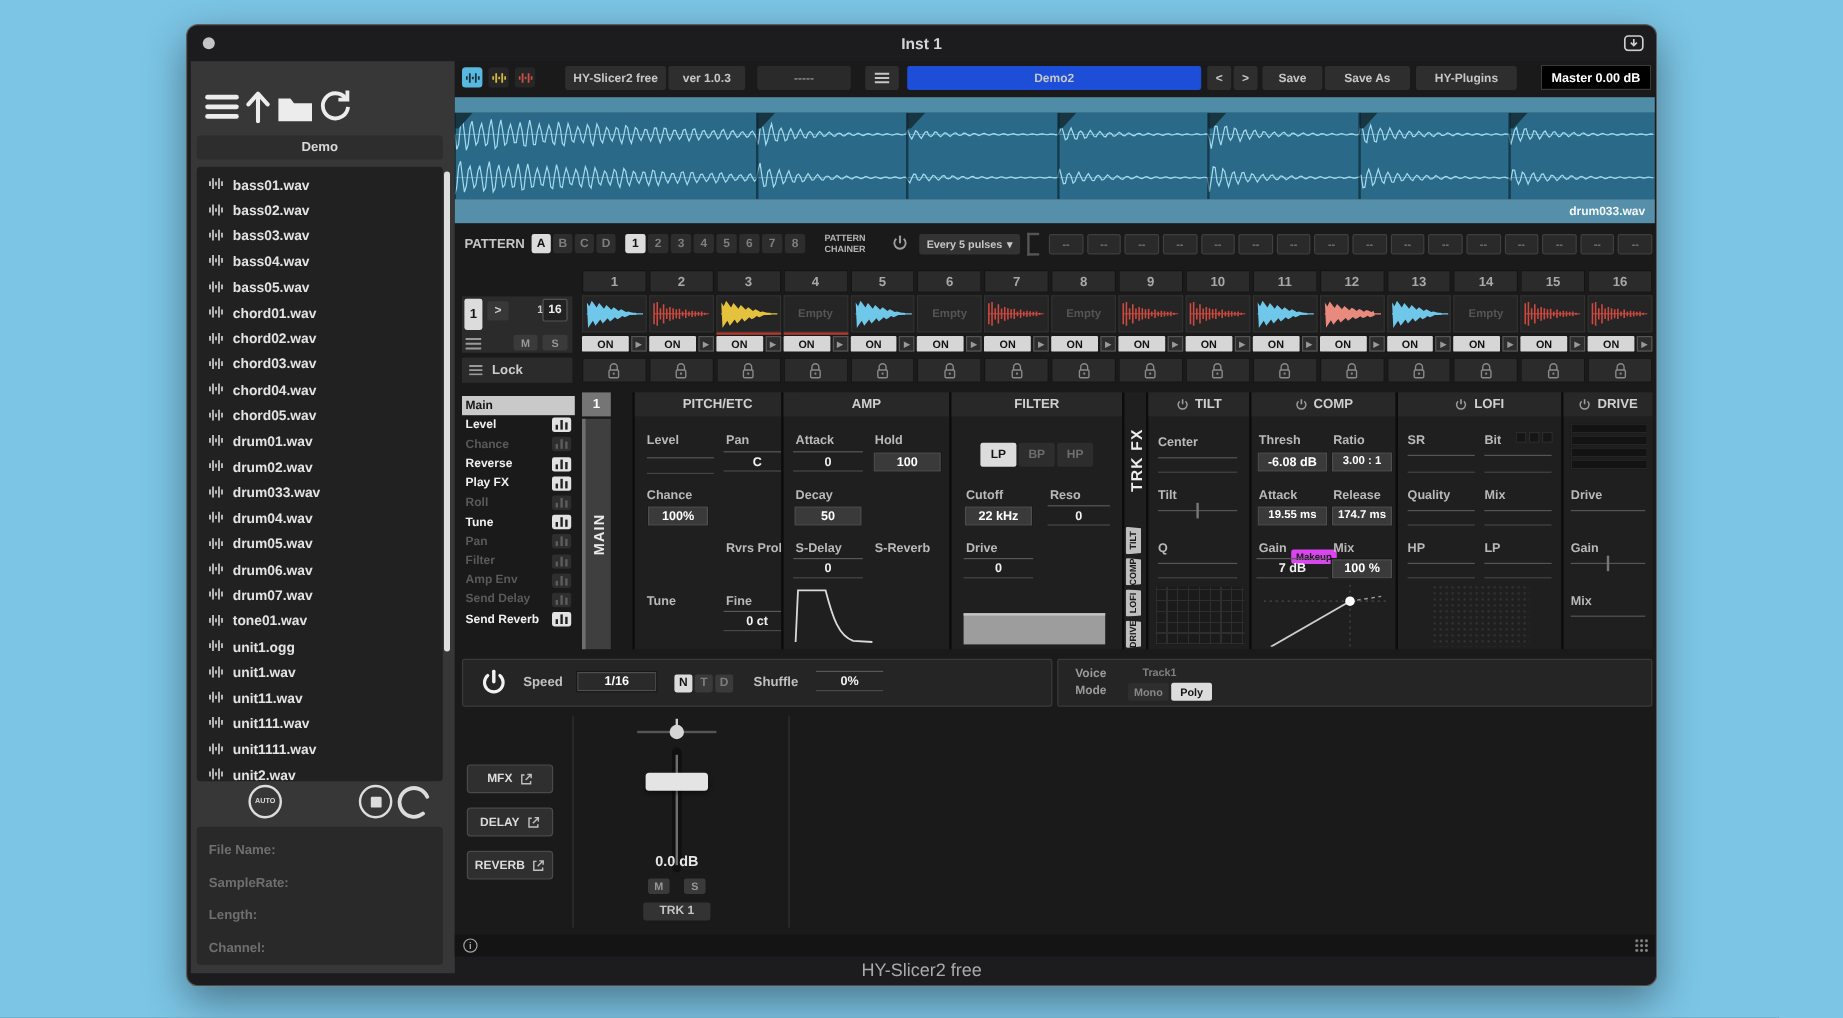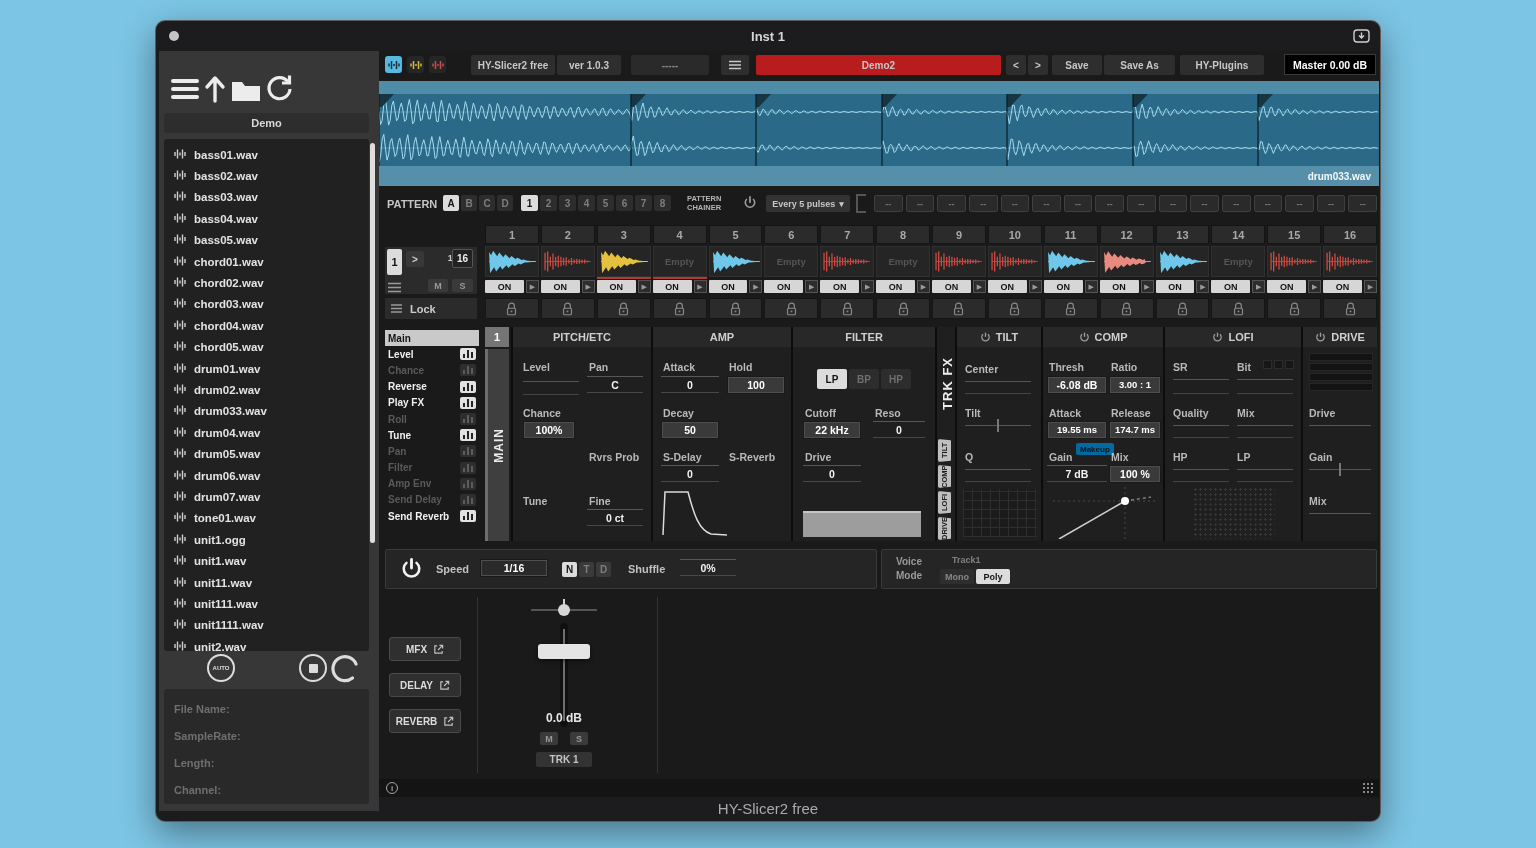--- a/index.html
+++ b/index.html
@@ -481,21 +481,21 @@
       <div class="tbtn" style="left:92px;width:84px;">HY-Slicer2 free</div>
       <div class="tbtn" style="left:178px;width:64px;">ver 1.0.3</div>
       <div class="tbtn" style="left:252px;width:78px;background:#2a2a2a;color:#8a8a8a;">-----</div>
       <div class="tbtn" style="left:342px;width:28px;">
         <svg width="14" height="10" viewBox="0 0 14 10">
             <g stroke="#c7c7c7" stroke-width="1.6">
               <path d="M1 1.5h12M1 5h12M1 8.5h12"></path>
             </g>
           </svg>
       </div>
-      <div class="tbtn" style="left:377px;width:245px;background:#b91c1c;">Demo2</div>
+      <div class="tbtn" style="left:377px;width:245px;background:#1d4ed8;">Demo2</div>
       <div class="tbtn" style="left:627px;width:20px;">&lt;</div>
       <div class="tbtn" style="left:649px;width:20px;">&gt;</div>
       <div class="tbtn" style="left:673px;width:50px;">Save</div>
       <div class="tbtn" style="left:725px;width:71px;">Save As</div>
       <div class="tbtn" style="left:801px;width:84px;">HY-Plugins</div>
       <div class="master" style="left:905px;width:92px;">
         <span>Master</span>
         <span>0.00 dB</span>
       </div>
 
@@ -1091,21 +1091,21 @@
               <span class="b3"></span>
             </span>
           </div>
         </div>
 
       <div class="abs" style="left:106px;top:276px;width:24px;height:20px;background:#757575;color:#fff;font-size:11px;font-weight:bold;display:flex;align-items:center;justify-content:center;">1</div>
       <div class="abs" style="left:106px;top:298px;width:24px;height:192px;background:#3f3f3f;border-left:3px solid #6e6e6e;display:flex;align-items:center;justify-content:center;">
         <span class="vtext" style="font-size:12px;color:#ececec;letter-spacing:1px;">MAIN</span>
       </div>
 
-      <div class="sec" style="left:132px;width:140px;">
+      <div class="sec" style="left:148px;width:140px;">
         <div class="sec-h">PITCH/ETC</div>
         <div class="lbl" style="left:10px;top:34px;">Level</div>
         <div class="sline" style="left:10px;top:54px;width:56px;"></div>
         <div class="sline" style="left:10px;top:67px;width:56px;border-color:#444;"></div>
         <div class="lbl" style="left:76px;top:34px;">Pan</div>
         <div class="val-line" style="left:74px;top:49px;width:56px;">C</div>
         <div class="lbl" style="left:10px;top:80px;">Chance</div>
         <div class="val-box" style="left:10px;top:94px;width:52px;">100%</div>
         <div class="lbl" style="left:76px;top:124px;">Rvrs Prob</div>
         <div class="lbl" style="left:10px;top:168px;">Tune</div>
@@ -1189,21 +1189,21 @@
         </div>
         <div class="lbl" style="left:6px;top:34px;">Thresh</div>
         <div class="val-box" style="left:4px;top:49px;width:60px;">-6.08 dB</div>
         <div class="lbl" style="left:68px;top:34px;">Ratio</div>
         <div class="val-box" style="left:66px;top:49px;width:52px;font-size:9.5px;">3.00 : 1</div>
         <div class="lbl" style="left:6px;top:80px;">Attack</div>
         <div class="val-box" style="left:4px;top:94px;width:60px;font-size:9.5px;">19.55 ms</div>
         <div class="lbl" style="left:68px;top:80px;">Release</div>
         <div class="val-box" style="left:66px;top:94px;width:52px;font-size:9.5px;">174.7 ms</div>
         <div class="lbl" style="left:6px;top:124px;">Gain</div>
-        <div class="abs" style="left:33px;top:116px;background:#0369a1;color:#141414;font-size:8px;font-weight:bold;padding:1.5px 4px;border-radius:2px;">Makeup</div>
+        <div class="abs" style="left:33px;top:131px;background:#d946ef;color:#141414;font-size:8px;font-weight:bold;padding:1.5px 4px;border-radius:2px;">Makeup</div>
         <div class="val-line" style="left:4px;top:138px;width:60px;">7 dB</div>
         <div class="lbl" style="left:68px;top:124px;">Mix</div>
         <div class="val-box" style="left:66px;top:138px;width:52px;">100 %</div>
         <svg class="abs" style="left:10px;top:160px;" width="102" height="52" viewBox="0 0 102 52">
           <path d="M72 0V52" stroke="#484848" stroke-width="1" stroke-dasharray="2,3"></path>
           <path d="M0 14H102" stroke="#484848" stroke-width="1" stroke-dasharray="2,3"></path>
           <path d="M6 52 72 14" stroke="#cfcfcf" stroke-width="1.5"></path>
           <path d="M72 14 98 10" stroke="#9a9a9a" stroke-width="1.2" stroke-dasharray="3,3"></path>
           <circle cx="72" cy="14" r="4" fill="#fff"></circle>
         </svg>

